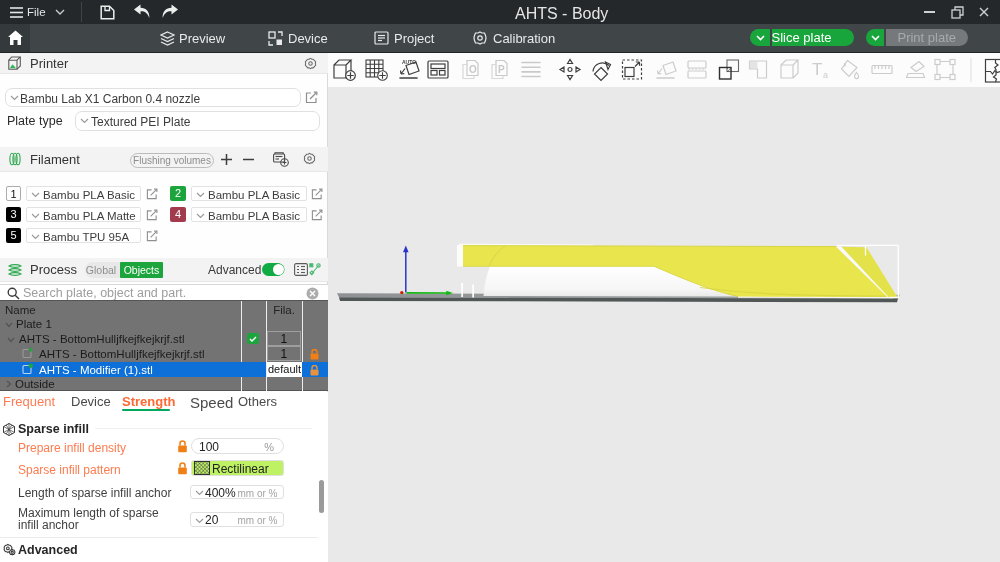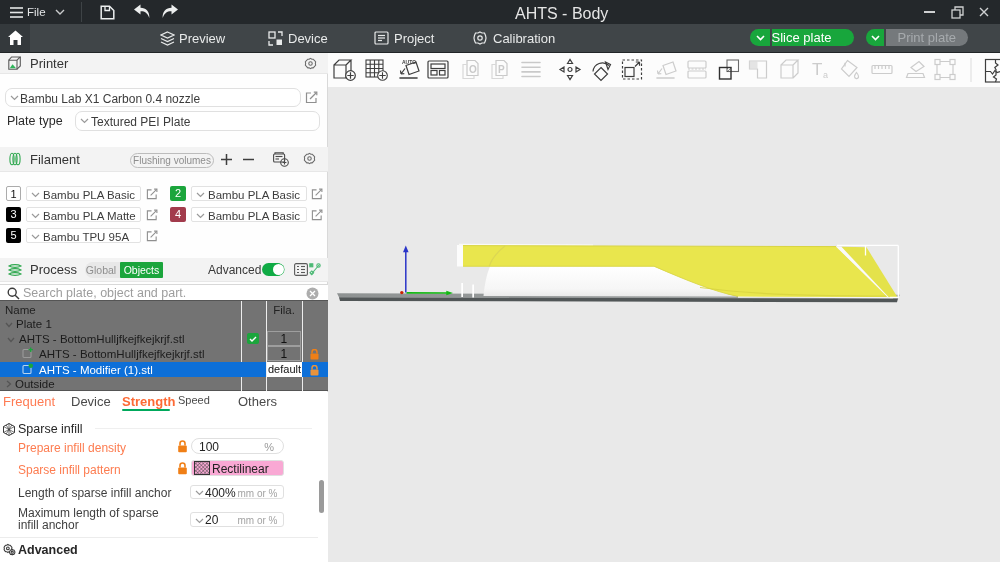--- a/index.html
+++ b/index.html
@@ -374,50 +374,50 @@
           <path d="M1 1 L4.5 4 L1 7" stroke="#555" stroke-width="1.3" fill="none"></path>
         </svg>
       <div class="abs" style="left:15px;top:77px;font-size:11.5px;color:#1c1c1c">Outside</div>
     </div>
 
     <div class="abs" style="left:0;top:339px;width:328px;height:19px;background:#fff">
       <div class="abs" style="left:3px;top:2px;font-size:13px;color:#ff7b53">Frequent</div>
       <div class="abs" style="left:71px;top:2px;font-size:13px;color:#4a4a4a">Device</div>
       <div class="abs" style="left:122px;top:2px;font-size:13px;color:#fd6a35;font-weight:bold">Strength</div>
       <div class="abs" style="left:122px;top:16.5px;width:48px;height:2px;background:#00a95c;border-radius:1px"></div>
-      <div class="abs" style="left:178px;top:2px;font-size:11px;color:#4a4a4a">Speed</div>
+      <div class="abs" style="left:190px;top:2px;font-size:15px;color:#4a4a4a">Speed</div>
       <div class="abs" style="left:238px;top:2px;font-size:13px;color:#4a4a4a">Others</div>
     </div>
 
     <div class="abs" style="left:0;top:358px;width:328px;height:151px;background:#fff">
 
       <svg class="abs" style="left:3px;top:12px" width="12" height="13" viewBox="0 0 12 13">
           <path d="M6 0.5 L11.5 3.5 V9.5 L6 12.5 L0.5 9.5 V3.5 Z" fill="none" stroke="#3a3a3a" stroke-width="1"></path>
           <path d="M6 0.5 V12.5 M0.5 3.5 L11.5 9.5 M11.5 3.5 L0.5 9.5" stroke="#3a3a3a" stroke-width="0.7"></path>
           <path d="M3.2 2 L8.8 11 M8.8 2 L3.2 11" stroke="#3a3a3a" stroke-width="0.7"></path>
         </svg>
-      <div class="abs" style="left:18px;top:10.5px;font-size:12.5px;color:#262626;font-weight:normal">Sparse infill</div>
+      <div class="abs" style="left:18px;top:10.5px;font-size:12.5px;color:#262626;font-weight:bold">Sparse infill</div>
       <div class="abs" style="left:95px;top:17px;width:217px;height:1px;background:#efefef"></div>
 
       <div class="abs" style="left:18px;top:29.5px;font-size:12px;color:#fd7c50">Prepare infill density</div>
       <svg class="abs" style="left:177px;top:28.5px" width="11" height="13" viewBox="0 0 11 13">
           <path d="M3 5.5 V3.5 a2.5 2.5 0 0 1 5 0 V5.5" fill="none" stroke="#f07f16" stroke-width="1.6"></path>
           <rect x="1.2" y="5.5" width="8.6" height="6.8" rx="1" fill="#f07f16"></rect>
         </svg>
       <div class="abs" style="left:191px;top:26.5px;width:93px;height:16px;border:1px solid #e0e0e0;border-radius:8px;background:#fff">
         <div class="abs" style="left:7px;top:1px;font-size:12px;color:#222">100</div>
         <div class="abs" style="right:9px;top:2px;font-size:11px;color:#9a9a9a">%</div>
       </div>
 
       <div class="abs" style="left:18px;top:51.5px;font-size:12px;color:#fd7c50">Sparse infill pattern</div>
       <svg class="abs" style="left:177px;top:50.5px" width="11" height="13" viewBox="0 0 11 13">
           <path d="M3 5.5 V3.5 a2.5 2.5 0 0 1 5 0 V5.5" fill="none" stroke="#f07f16" stroke-width="1.6"></path>
           <rect x="1.2" y="5.5" width="8.6" height="6.8" rx="1" fill="#f07f16"></rect>
         </svg>
-      <div class="abs" style="left:191px;top:48.5px;width:93px;height:16px;border:1px solid #e0e0e0;border-radius:3px;background:#f9a8d4">
+      <div class="abs" style="left:191px;top:48.5px;width:93px;height:16px;border:1px solid #e0e0e0;border-radius:3px;background:#bef264">
         <svg class="abs" style="left:2px;top:0.5px" width="16" height="14" viewBox="0 0 16 14">
             <defs>
               <pattern id="hatch" width="2.6" height="2.6" patternUnits="userSpaceOnUse" patternTransform="rotate(45)">
                 <line x1="0" y1="0" x2="0" y2="2.6" stroke="#444" stroke-width="0.9"></line>
                 <line x1="0" y1="0" x2="2.6" y2="0" stroke="#444" stroke-width="0.9"></line>
               </pattern>
             </defs>
             <rect x="0.5" y="0.5" width="15" height="13" fill="url(#hatch)" stroke="#333" stroke-width="1"></rect>
           </svg>
         <div class="abs" style="left:20px;top:1px;font-size:12px;color:#222">Rectilinear</div>

